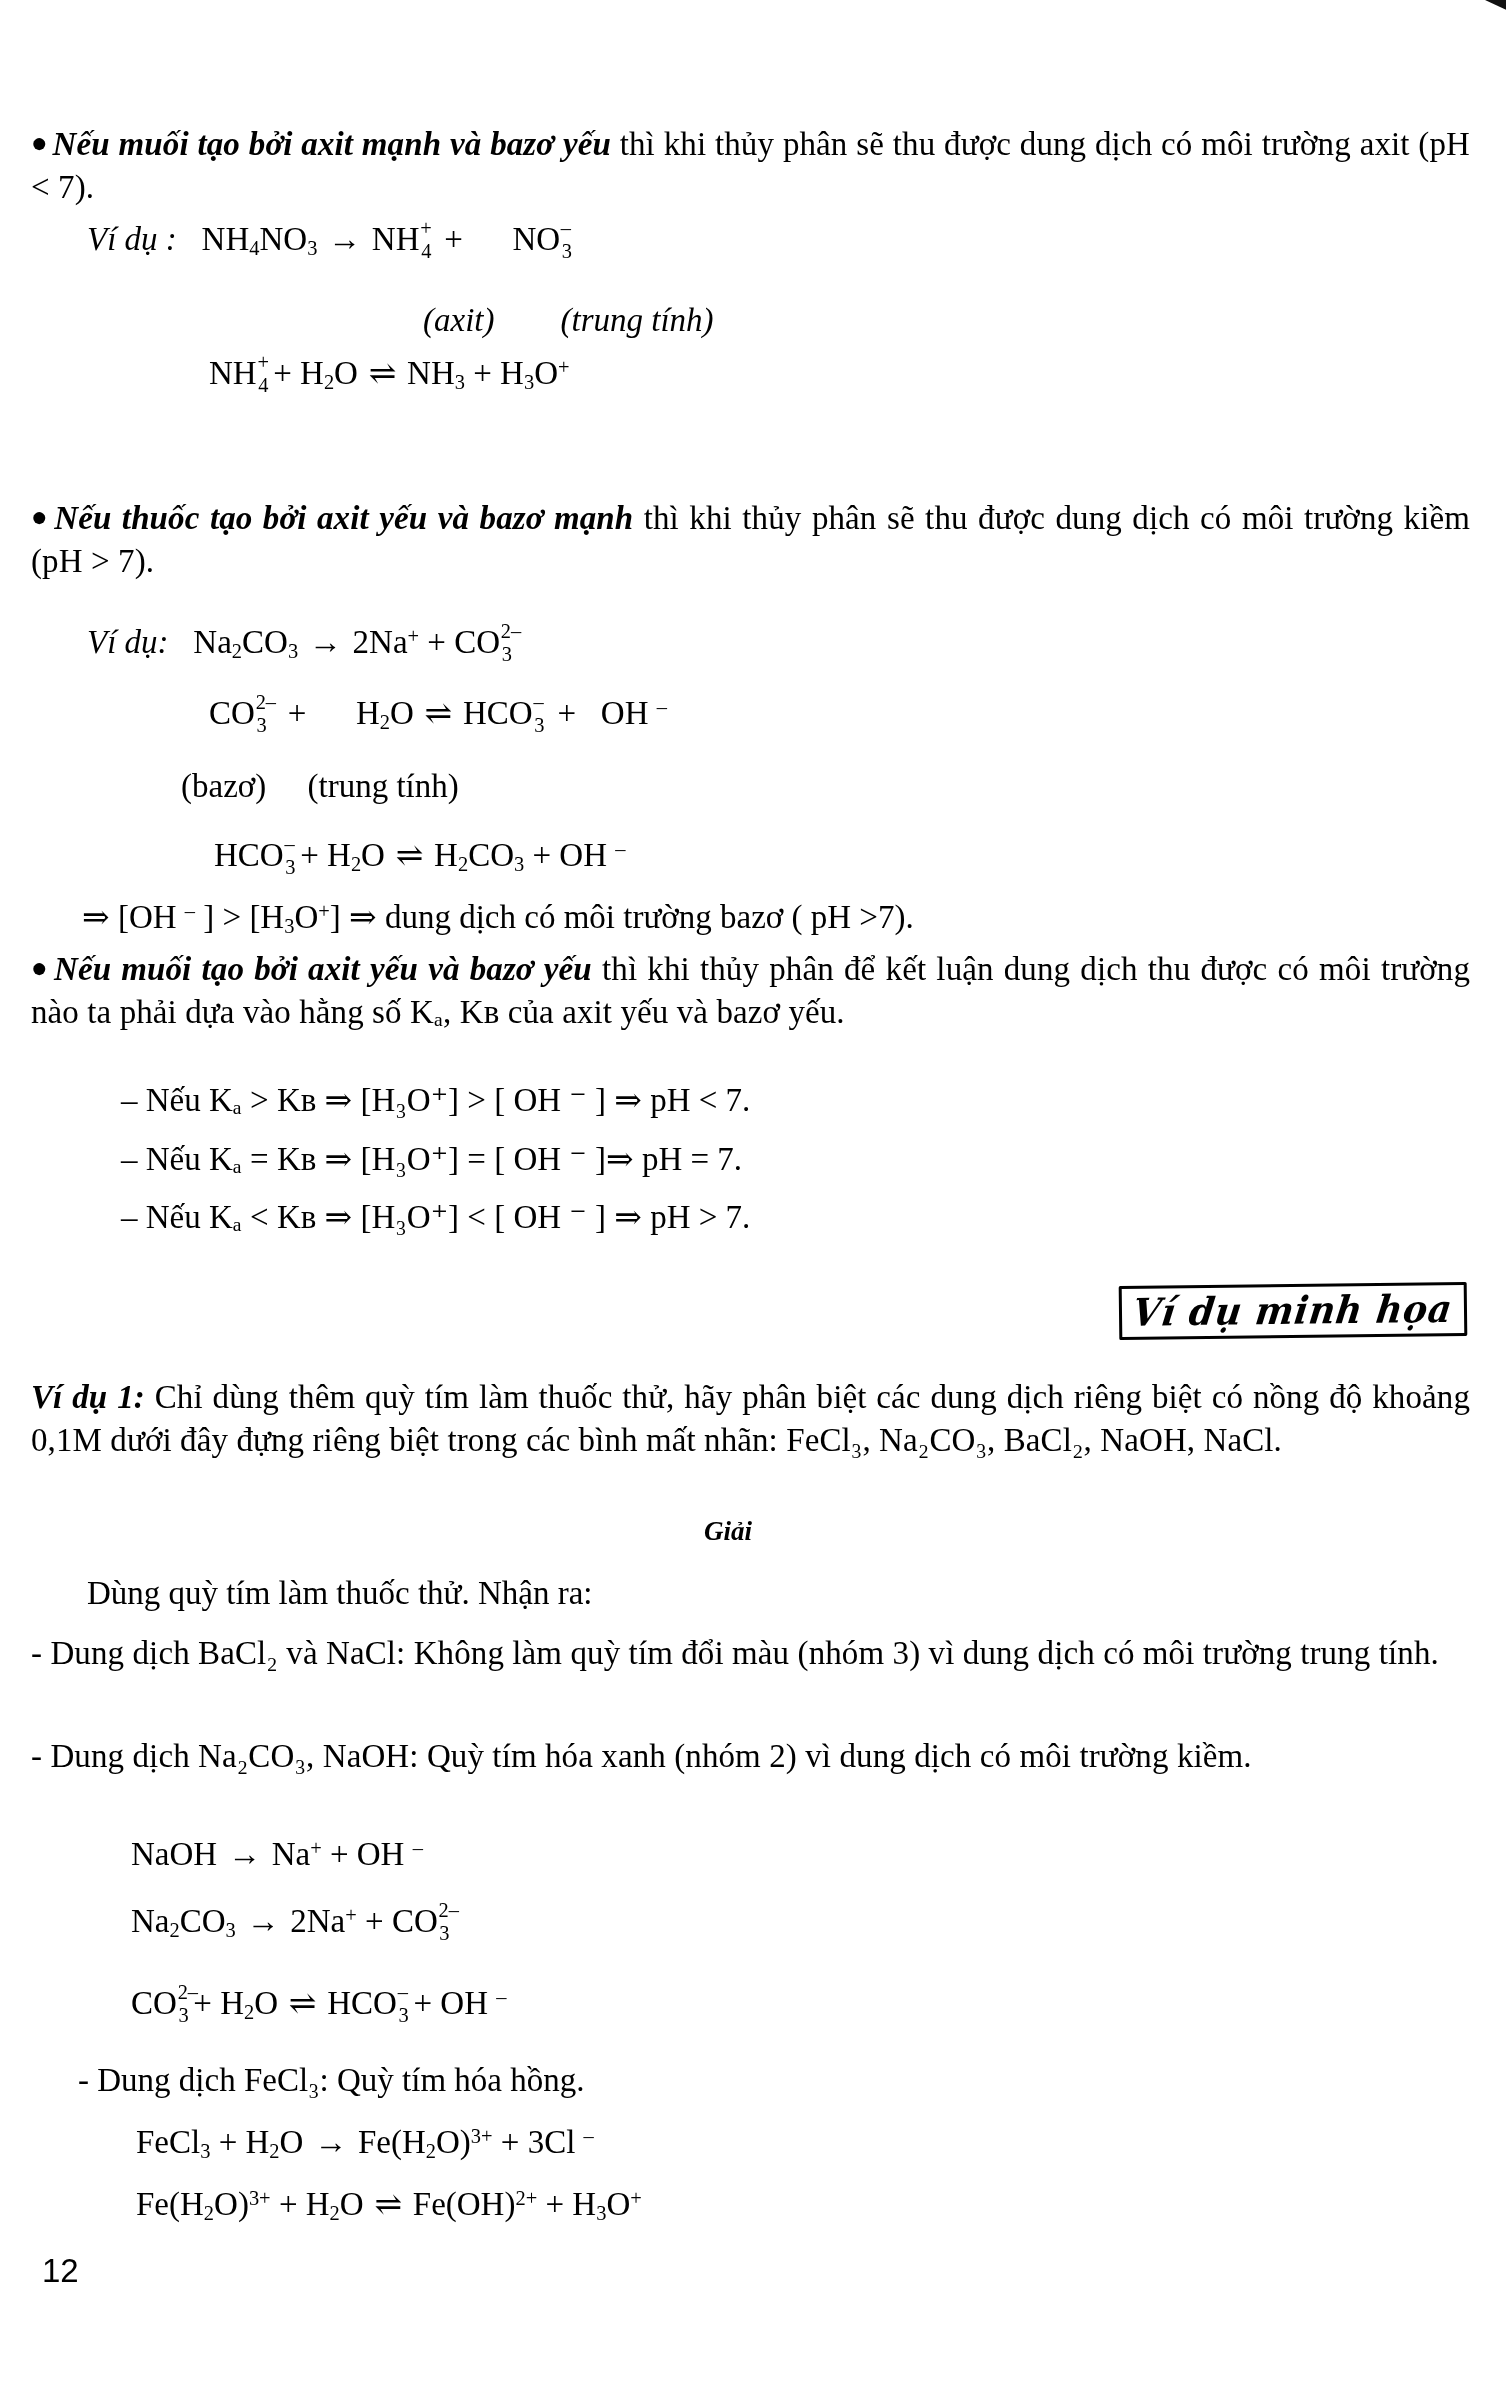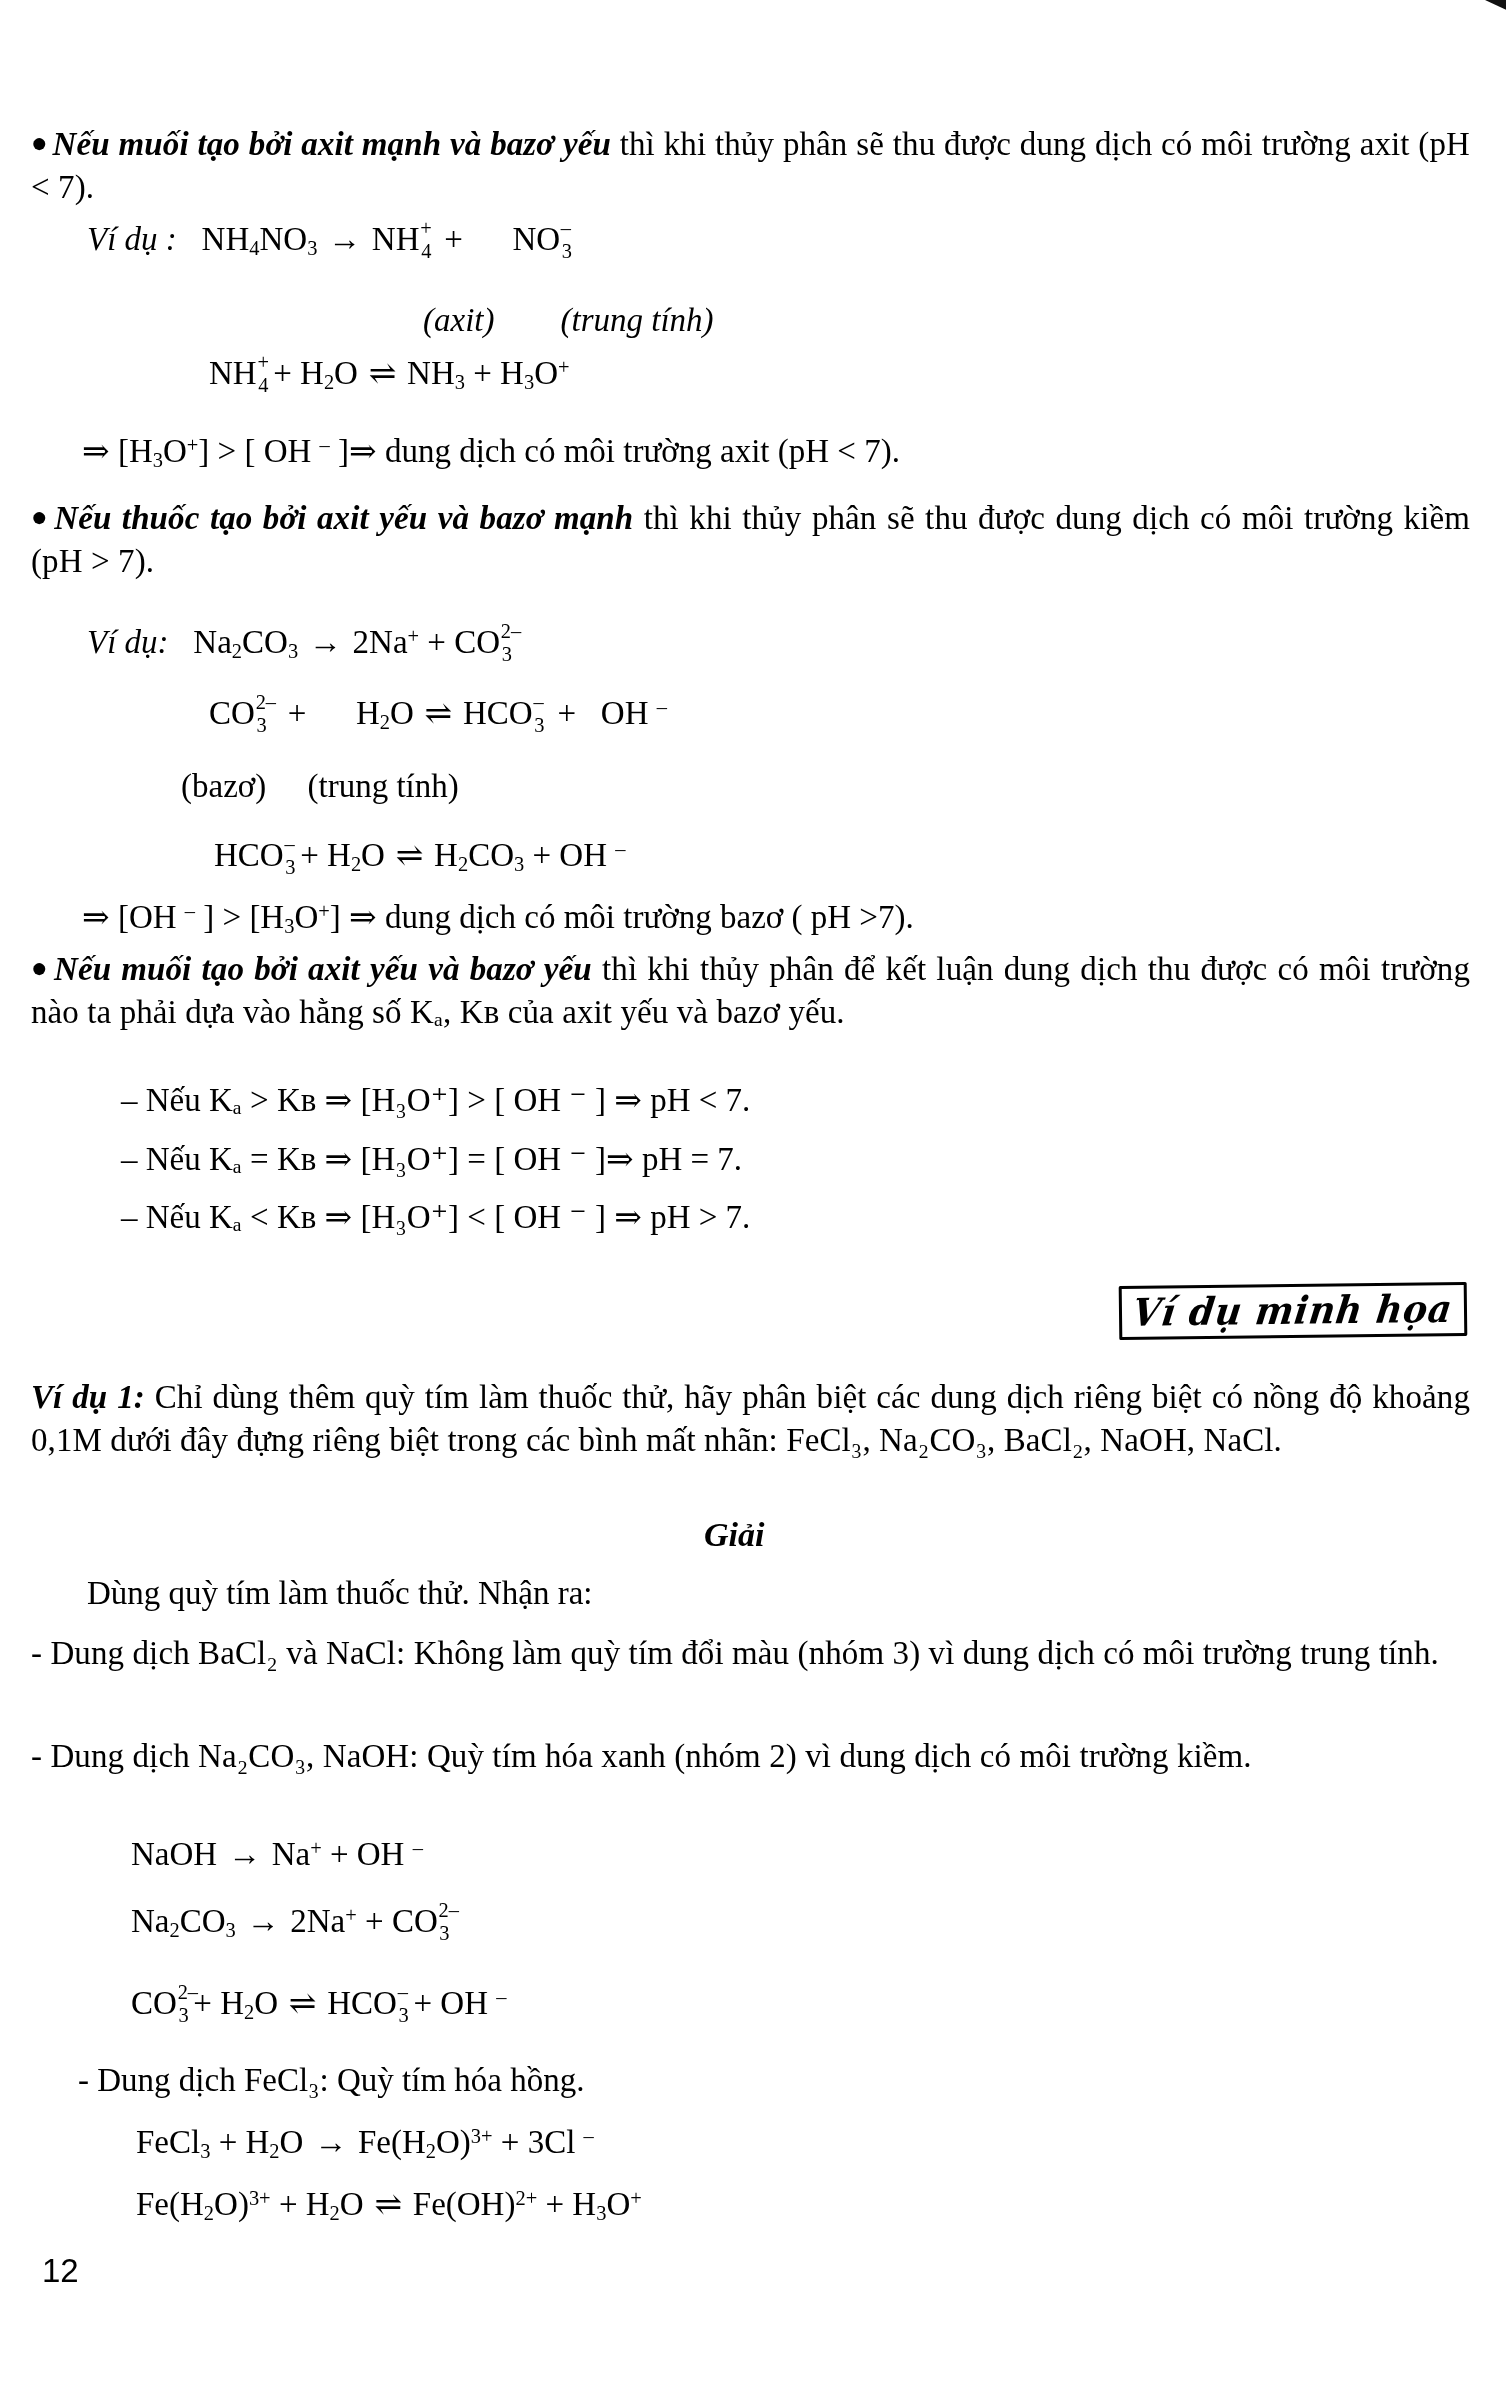--- a/index.html
+++ b/index.html
@@ -145,23 +145,20 @@
     &nbsp;&nbsp;&nbsp;&nbsp;&nbsp;&nbsp;
     <span>(trung tính)</span>
   </div>
 
   <div class="formula" style="left:209px; top:353px;">
     NH<span class="ion"><span class="chg">+</span><span class="sb">4</span></span>&nbsp;&nbsp;+ H<sub>2</sub>O
     <span class="eq-arrow">⇌</span>
     NH<sub>3</sub> + H<sub>3</sub>O<sup>+</sup>
   </div>
 
-  <div class="formula" style="left:82px; top:431px;">
-    ⇒ [H<sub>3</sub>O<sup>+</sup>] &gt; [ OH <sup>–</sup> ]⇒ dung dịch có môi trường axit (pH &lt; 7).
-  </div>
 
   <div class="para body-text" style="left:31px; top:497px; width:1439px;">
     <span class="bullet-dot">●</span><span class="bold-italic">Nếu thuốc tạo bởi axit yếu và bazơ mạnh</span><span> thì khi thủy phân sẽ thu được dung dịch có môi trường kiềm (pH &gt; 7).</span>
   </div>
 
   <div class="formula" style="left:87px; top:624px;">
     <span class="italic">Ví dụ:</span>
     &nbsp;&nbsp;Na<sub>2</sub>CO<sub>3</sub> <span class="eq-arrow">→</span>
     2Na<sup>+</sup> + CO<span class="ion"><span class="chg">2–</span><span class="sb">3</span></span>
   </div>
@@ -198,21 +195,21 @@
   <div class="formula" style="left:121px; top:1197px;">– Nếu Kₐ &lt; Kʙ ⇒ [H₃O⁺] &lt; [ OH ⁻ ] ⇒ pH &gt; 7.</div>
 
   <div id="hw-box" style="left:1119px; top:1284px;">
     <span class="hw-text">Ví dụ minh họa</span>
   </div>
 
   <div class="para body-text" style="left:31px; top:1376px; width:1439px;">
     <span class="bold-italic">Ví dụ 1:</span><span> Chỉ dùng thêm quỳ tím làm thuốc thử, hãy phân biệt các dung dịch riêng biệt có nồng độ khoảng 0,1M dưới đây đựng riêng biệt trong các bình mất nhãn: FeCl₃, Na₂CO₃, BaCl₂, NaOH, NaCl.</span>
   </div>
 
-  <div class="formula bold-italic" style="left:704px; top:1516px; font-size:34px;">Giải</div>
+  <div class="formula bold-italic" style="left:704px; top:1516px; font-size:27px;">Giải</div>
 
   <div class="formula" style="left:87px; top:1575px;">Dùng quỳ tím làm thuốc thử. Nhận ra:</div>
 
   <div class="para body-text" style="left:31px; top:1632px; width:1439px;">- Dung dịch BaCl₂ và NaCl: Không làm quỳ tím đổi màu (nhóm 3) vì dung dịch có môi trường trung tính.</div>
 
   <div class="para body-text" style="left:31px; top:1735px; width:1439px;">- Dung dịch Na₂CO₃, NaOH: Quỳ tím hóa xanh (nhóm 2) vì dung dịch có môi trường kiềm.</div>
 
   <div class="formula" style="left:131px; top:1836px;">
     NaOH <span class="eq-arrow">→</span> Na<sup>+</sup> + OH <sup>–</sup>
   </div>

